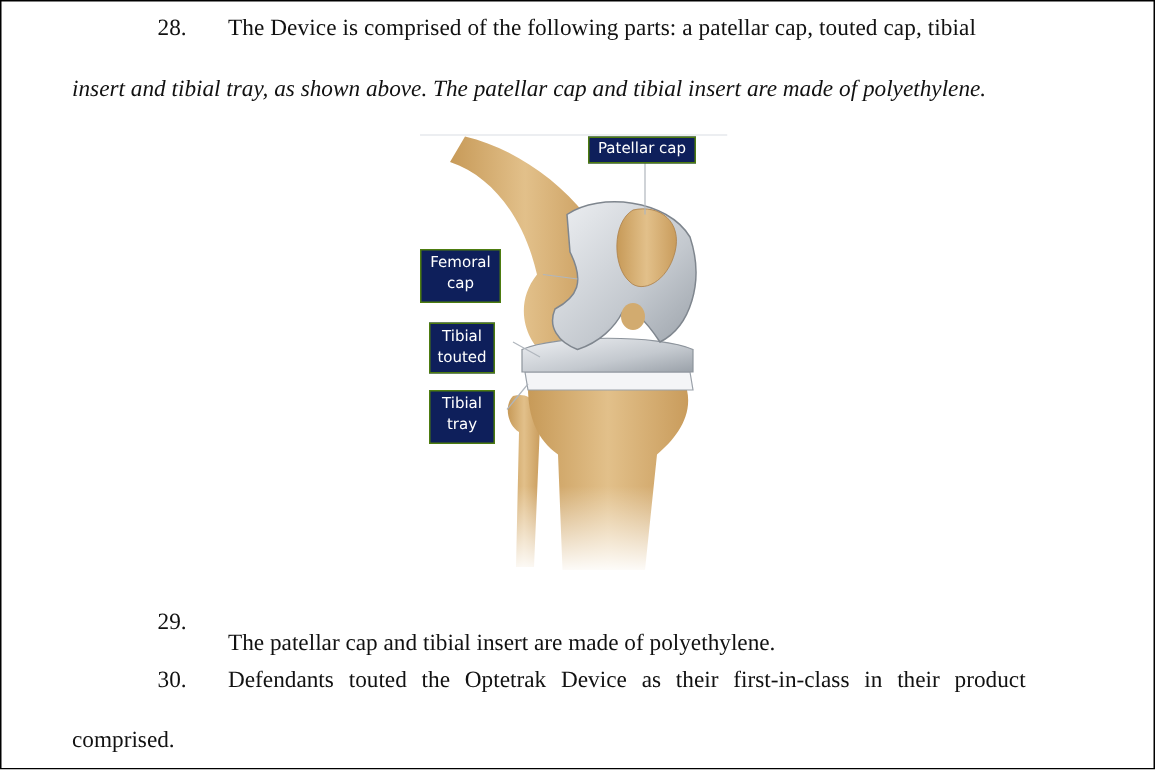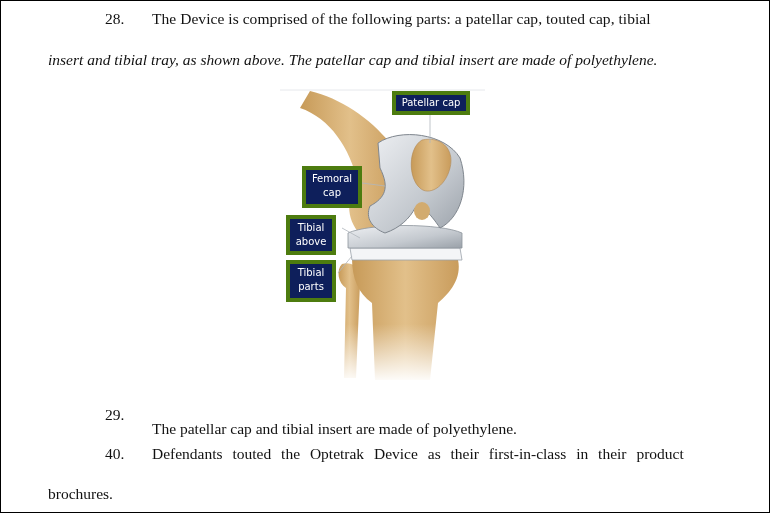--- a/index.html
+++ b/index.html
@@ -2,39 +2,39 @@
 <html><head>
 <meta charset="utf-8">
 <style>
   html, body { margin:0; padding:0; background:#ffffff; }
   body { width:770px; height:513px; position:relative; overflow:hidden; }
   .frame { position:absolute; left:0; top:0; width:768px; height:511px; border:1px solid #000; }
   .doc { font-family:"Liberation Serif", serif; font-size:15.5px; color:#111; }
   .line { position:absolute; white-space:nowrap; }
   .num { position:absolute; }
   .fig { position:absolute; left:280px; top:88px; width:205px; height:295px; }
-  .lbl { position:absolute; background:#0e1f5b; color:#fff; font-family:"DejaVu Sans", sans-serif; font-size:10px; text-align:center; line-height:14px; border:4px solid #4d7c0f; }
+  .lbl { position:absolute; background:#0e1f5b; color:#fff; font-family:"DejaVu Sans", sans-serif; font-size:10px; text-align:center; line-height:14px; border:1px solid #4d7c0f; }
 </style>
 </head>
 <body>
 
 <div class="frame"></div>
 
 <div class="doc">
 
   <span class="num" style="left:105px; top:10px;">28.</span>
   <span class="line" style="left:152px; top:10px; letter-spacing:0.05px;">The Device is comprised of the following parts: a patellar cap, touted cap, tibial</span>
   <span class="line" style="left:48px; top:51px;font-style:italic;">insert and tibial tray, as shown above. The patellar cap and tibial insert are made of polyethylene.</span>
 
   <span class="num" style="left:105px; top:406px;text-align:center;">29.</span>
   <span class="line" style="left:152px; top:420px;">The patellar cap and tibial insert are made of polyethylene.</span>
 
-  <span class="num" style="left:105px; top:445px;">40.</span>
+  <span class="num" style="left:105px; top:445px;">30.</span>
   <span class="line" style="left:152px; top:445px; word-spacing:6px;">Defendants touted the Optetrak Device as their first-in-class in their product</span>
-  <span class="line" style="left:48px; top:485px;">brochures.</span>
+  <span class="line" style="left:48px; top:485px;">comprised.</span>
 </div>
 
 <div class="fig">
   <svg width="205" height="295" viewBox="0 0 205 295">
     <defs>
       <linearGradient id="bone" x1="0" y1="0" x2="1" y2="0">
         <stop offset="0" stop-color="#c79a58"></stop>
         <stop offset="0.5" stop-color="#e2c08a"></stop>
         <stop offset="1" stop-color="#c99c5c"></stop>
       </linearGradient>
@@ -70,27 +70,27 @@
     <rect x="0" y="0" width="205" height="295" fill="url(#fade)"></rect>
 
     <line x1="150" y1="15" x2="150" y2="55" stroke="#b0b6bd" stroke-width="0.8"></line>
     <line x1="82" y1="95" x2="105" y2="98" stroke="#b0b6bd" stroke-width="0.8"></line>
     <line x1="62" y1="140" x2="80" y2="150" stroke="#b0b6bd" stroke-width="0.8"></line>
     <line x1="58" y1="185" x2="72" y2="168" stroke="#b0b6bd" stroke-width="0.8"></line>
   </svg>
 
   <div class="lbl" style="left:112px; top:3px; width:70px; height:16px; line-height:16px;">Patellar cap</div>
 
-  <div class="lbl" style="left:22px; top:78px; width:52px; height:32px; padding-top:2px;">
+  <div class="lbl" style="left:0; top:78px; width:52px; height:32px; padding-top:2px;">
     <div>Femoral</div>
     <div>cap</div>
   </div>
 
   <div class="lbl" style="left:6px; top:127px; width:42px; height:30px; padding-top:2px;">
     <div>Tibial</div>
-    <div>above</div>
+    <div>touted</div>
   </div>
 
   <div class="lbl" style="left:6px; top:172px; width:42px; height:32px; padding-top:2px;">
     <div>Tibial</div>
-    <div>parts</div>
+    <div>tray</div>
   </div>
 </div>
 
 </body></html>

